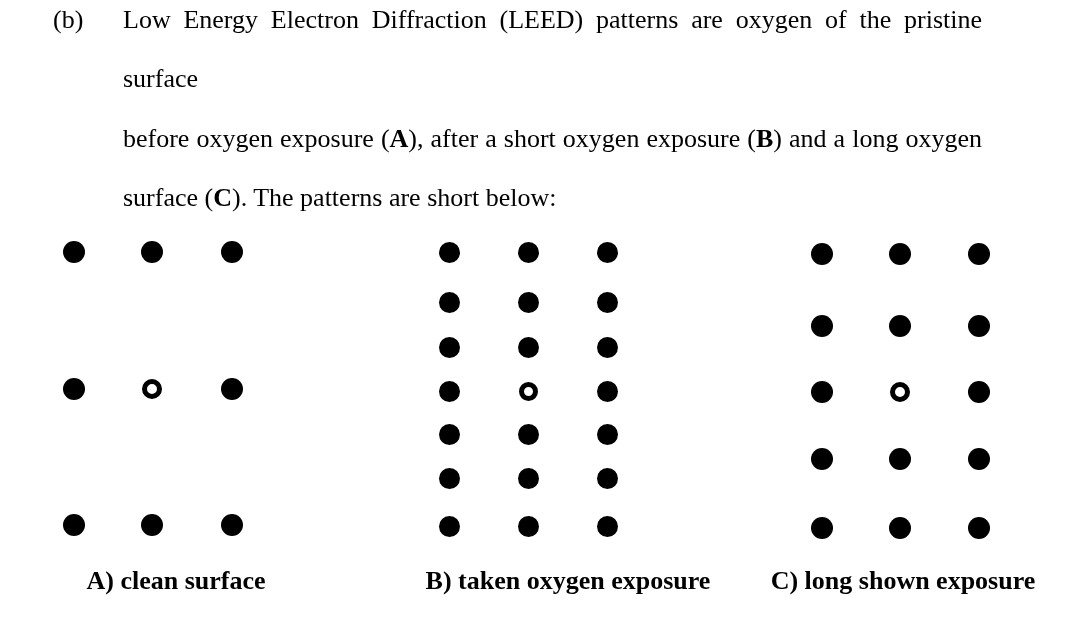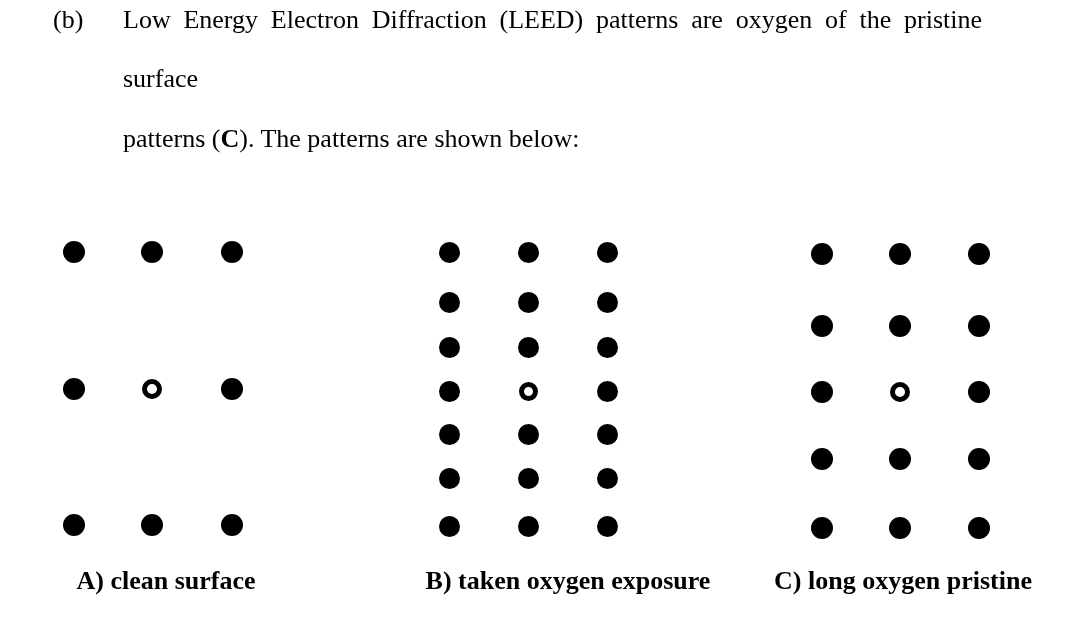--- a/index.html
+++ b/index.html
@@ -54,35 +54,36 @@
   }
 </style>
 </head>
 <body style="--dot: #000000;">
 
 <div class="page">
   <div class="item-label">(b)</div>
 
   <div class="question-text" id="question-lines">
       <div class="qline just"><span>Low Energy Electron Diffraction (LEED) patterns are oxygen of the pristine surface</span></div>
-      <div class="qline"><span>patterns (</span><span class="b">C</span><span>). The patterns are shown below:</span></div>
+      <div class="qline just"><span>before oxygen exposure (</span><span class="b">A</span><span>), after a short oxygen exposure (</span><span class="b">B</span><span>) and a long oxygen</span></div>
+      <div class="qline"><span>surface (</span><span class="b">C</span><span>). The patterns are short below:</span></div>
     </div>
 
   <div class="figure" id="figure">
       <div>
         <div class="dot" style="left: 63px; top: 241px; width: 22px; height: 22px;"></div>
         <div class="dot" style="left: 141px; top: 241px; width: 22px; height: 22px;"></div>
         <div class="dot" style="left: 221px; top: 241px; width: 22px; height: 22px;"></div>
         <div class="dot" style="left: 63px; top: 378px; width: 22px; height: 22px;"></div>
         <div class="ring" style="left: 142px; top: 379px; width: 20px; height: 20px; border-width: 5px;"></div>
         <div class="dot" style="left: 221px; top: 378px; width: 22px; height: 22px;"></div>
         <div class="dot" style="left: 63px; top: 514px; width: 22px; height: 22px;"></div>
         <div class="dot" style="left: 141px; top: 514px; width: 22px; height: 22px;"></div>
         <div class="dot" style="left: 221px; top: 514px; width: 22px; height: 22px;"></div>
-        <div class="pattern-label" style="left: 166px; top: 568px;">A) clean surface</div>
+        <div class="pattern-label" style="left: 176px; top: 568px;">A) clean surface</div>
       </div>
       <div>
         <div class="dot" style="left: 438.5px; top: 241.5px; width: 21px; height: 21px;"></div>
         <div class="dot" style="left: 517.5px; top: 241.5px; width: 21px; height: 21px;"></div>
         <div class="dot" style="left: 596.5px; top: 241.5px; width: 21px; height: 21px;"></div>
         <div class="dot" style="left: 438.5px; top: 291.5px; width: 21px; height: 21px;"></div>
         <div class="dot" style="left: 517.5px; top: 291.5px; width: 21px; height: 21px;"></div>
         <div class="dot" style="left: 596.5px; top: 291.5px; width: 21px; height: 21px;"></div>
         <div class="dot" style="left: 438.5px; top: 336.5px; width: 21px; height: 21px;"></div>
         <div class="dot" style="left: 517.5px; top: 336.5px; width: 21px; height: 21px;"></div>
@@ -110,16 +111,16 @@
         <div class="dot" style="left: 968px; top: 315px; width: 22px; height: 22px;"></div>
         <div class="dot" style="left: 811px; top: 381px; width: 22px; height: 22px;"></div>
         <div class="ring" style="left: 890px; top: 382px; width: 20px; height: 20px; border-width: 5px;"></div>
         <div class="dot" style="left: 968px; top: 381px; width: 22px; height: 22px;"></div>
         <div class="dot" style="left: 811px; top: 448px; width: 22px; height: 22px;"></div>
         <div class="dot" style="left: 889px; top: 448px; width: 22px; height: 22px;"></div>
         <div class="dot" style="left: 968px; top: 448px; width: 22px; height: 22px;"></div>
         <div class="dot" style="left: 811px; top: 517px; width: 22px; height: 22px;"></div>
         <div class="dot" style="left: 889px; top: 517px; width: 22px; height: 22px;"></div>
         <div class="dot" style="left: 968px; top: 517px; width: 22px; height: 22px;"></div>
-        <div class="pattern-label" style="left: 903px; top: 568px;">C) long oxygen pristine</div>
+        <div class="pattern-label" style="left: 903px; top: 568px;">C) long shown exposure</div>
       </div>
     </div>
 </div>
 
 </body></html>

